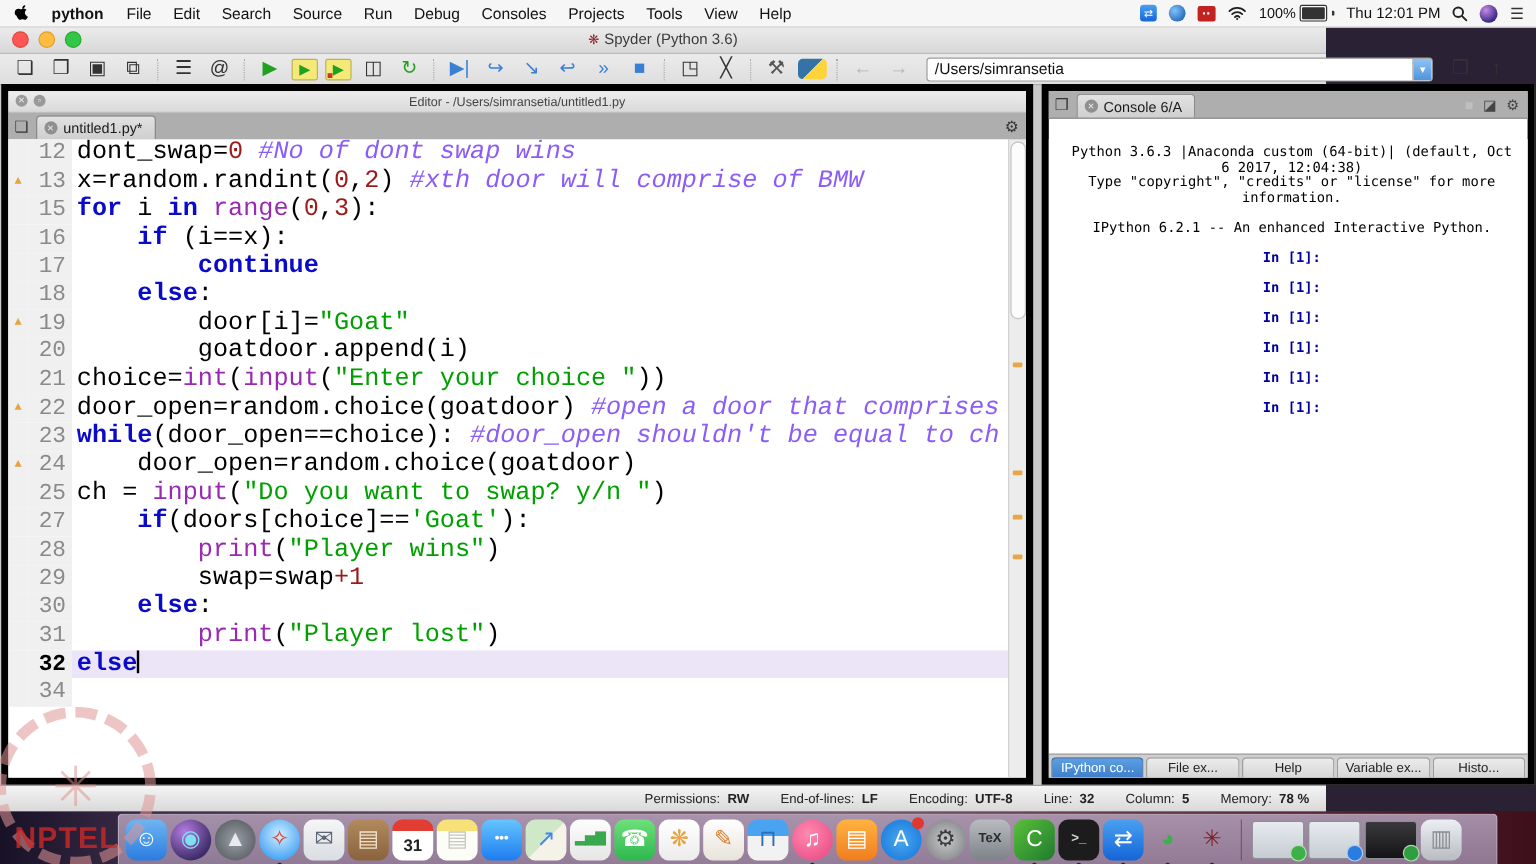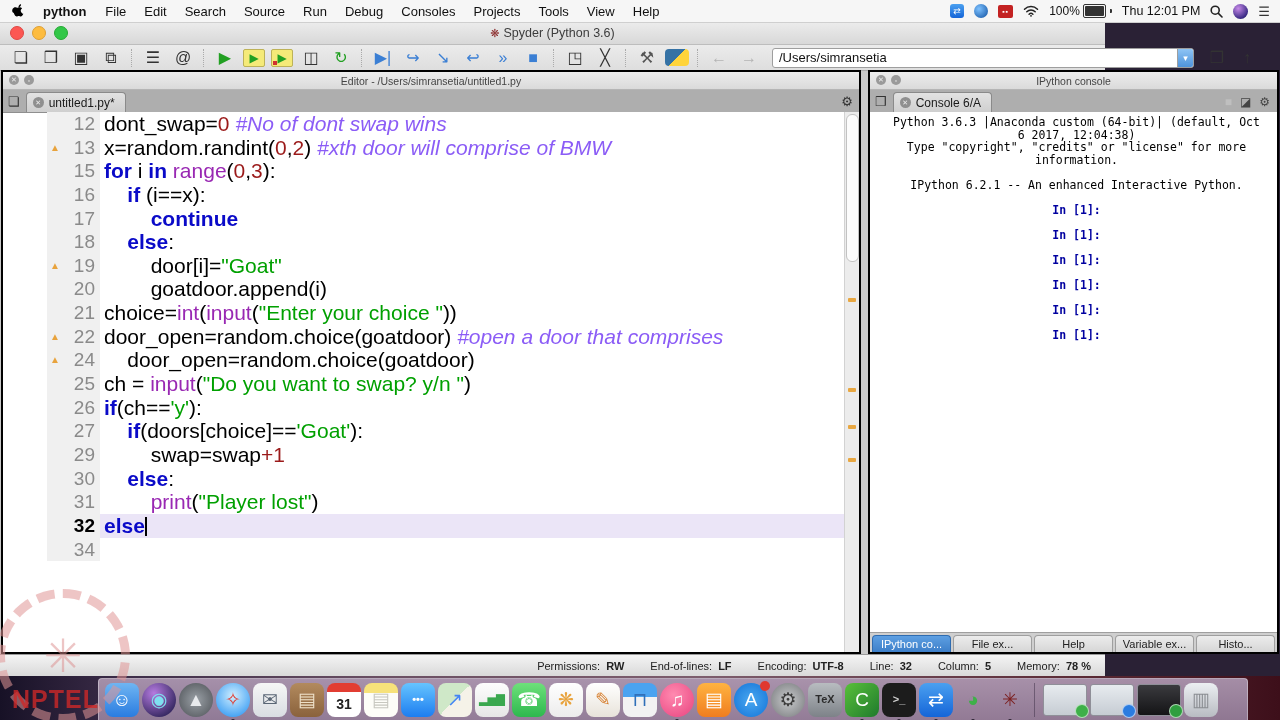--- a/index.html
+++ b/index.html
@@ -47,41 +47,41 @@
   .tb-box{background:#f5ea78;border:1px solid #bdb258;border-radius:2px;height:16px;min-width:20px;font-size:12px;position:relative;}
   .tb-box .mk{position:absolute;left:1px;bottom:1px;width:4px;height:4px;}
   .tb-sep{width:1px;height:18px;border-left:1px dotted #aaa;margin:0 5px;}
   .python-logo{width:17px;height:17px;border-radius:4px;background:linear-gradient(135deg,#3572a5 50%,#ffd43b 50%);}
   .path-field{flex:0 0 420px;height:18px;background:#fff;border:1px solid #9e9e9e;border-radius:3px;
     display:flex;align-items:center;margin:0 6px;overflow:hidden;justify-content:space-between;}
   .path-text{flex:1;font-size:13px;padding-left:6px;color:#111;white-space:nowrap;}
   .path-dd{width:15px;height:100%;background:linear-gradient(180deg,#8ec4f5,#4f93da);color:#fff;font-size:9px;
     display:flex;align-items:center;justify-content:center;border-left:1px solid #9e9e9e;}
   
-  .pane{position:absolute;background:#fff;border:2px solid #000000;box-sizing:border-box;}
+  .pane{position:absolute;background:#fff;border:6px solid #000000;box-sizing:border-box;}
   .pane-editor{left:1px;top:48px;width:860px;height:584px;}
   .pane-console{left:868px;top:48px;width:411px;height:584px;}
   .pane-hd{height:17px;background:linear-gradient(180deg,#ededed,#dadada);border-bottom:1px solid #b5b5b5;
     position:relative;display:flex;align-items:center;justify-content:center;font-size:10.5px;color:#444;}
   .hd-circ{position:absolute;width:10px;height:10px;border-radius:50%;background:#9a9a9a;color:#ececec;
     font-size:7px;display:flex;align-items:center;justify-content:center;top:3px;}
   .hd-circ.c1{left:6px;} .hd-circ.c2{left:21px;}
   .tabbar{height:22px;background:#aeaeae;border-bottom:1px solid #8f8f8f;display:flex;align-items:flex-end;position:relative;}
   .browse-ico{font-size:13px;color:#333;margin:0 6px 3px 5px;}
   .tab{height:19px;background:linear-gradient(180deg,#e2e2e2,#cfcfcf);border:1px solid #8a8a8a;border-bottom:none;
     border-radius:4px 4px 0 0;display:flex;align-items:center;padding:0 10px 0 6px;font-size:12px;color:#1a1a1a;gap:5px;}
   .tab-close{width:11px;height:11px;border-radius:50%;background:#8f8f8f;color:#ececec;font-size:7px;
     display:flex;align-items:center;justify-content:center;}
   .tab-gear{margin-left:auto;font-size:13px;color:#333;padding:0 6px 3px 0;}
   .con-icons{margin-left:auto;display:flex;align-items:center;gap:8px;padding:0 7px 3px 0;}
   .con-icons span{font-size:12px;color:#444;}
   .ico-dim{color:#bfbfbf !important;}
   
   .code-area{position:absolute;left:0;top:40px;right:14px;bottom:0;overflow:hidden;background:#fff;
-    font-family:Liberation Sans, sans-serif;font-size:21px;margin-left:44px;}
+    font-family:Liberation Mono, monospace;font-size:21px;}
   .cl{display:flex;height:23.65px;line-height:23.65px;white-space:pre;}
   .warn{width:16px;background:#f0f0f0;font-size:10px;color:#e8a33d;display:flex;align-items:center;justify-content:center;}
   .ln{width:32px;background:#f0f0f0;text-align:right;padding-right:5px;color:#8a8a8a;font-size:19px;}
   .code{flex:1;padding-left:4px;color:#000;}
   .cl.current .code{background:#ebe5f7;}
   .cl.current .ln{color:#000;font-weight:bold;}
   .tk-p{color:#000;} .tk-k{color:#0a0ac8;font-weight:bold;} .tk-b{color:#9928b3;}
   .tk-s{color:#00a000;} .tk-n{color:#9b1a1a;} .tk-c{color:#8b5cf6;font-style:italic;}
   .caret{display:inline-block;width:2px;height:19px;background:#000;vertical-align:-3px;}
   .escroll{position:absolute;right:0;top:40px;bottom:0;width:14px;background:#ececec;border-left:1px solid #d2d2d2;}
@@ -257,46 +257,42 @@
           <div class="cl"><span class="warn"></span><span class="ln">12</span><span class="code"><span class="tk-p">dont_swap=</span><span class="tk-n">0</span><span class="tk-p"> </span><span class="tk-c">#No of dont swap wins</span></span></div>
           <div class="cl"><span class="warn">▲</span><span class="ln">13</span><span class="code"><span class="tk-p">x=random.randint(</span><span class="tk-n">0</span><span class="tk-p">,</span><span class="tk-n">2</span><span class="tk-p">) </span><span class="tk-c">#xth door will comprise of BMW</span></span></div>
           <div class="cl"><span class="warn"></span><span class="ln">15</span><span class="code"><span class="tk-k">for</span><span class="tk-p"> i </span><span class="tk-k">in</span><span class="tk-p"> </span><span class="tk-b">range</span><span class="tk-p">(</span><span class="tk-n">0</span><span class="tk-p">,</span><span class="tk-n">3</span><span class="tk-p">):</span></span></div>
           <div class="cl"><span class="warn"></span><span class="ln">16</span><span class="code"><span class="tk-p">    </span><span class="tk-k">if</span><span class="tk-p"> (i==x):</span></span></div>
           <div class="cl"><span class="warn"></span><span class="ln">17</span><span class="code"><span class="tk-p">        </span><span class="tk-k">continue</span></span></div>
           <div class="cl"><span class="warn"></span><span class="ln">18</span><span class="code"><span class="tk-p">    </span><span class="tk-k">else</span><span class="tk-p">:</span></span></div>
           <div class="cl"><span class="warn">▲</span><span class="ln">19</span><span class="code"><span class="tk-p">        door[i]=</span><span class="tk-s">"Goat"</span></span></div>
           <div class="cl"><span class="warn"></span><span class="ln">20</span><span class="code"><span class="tk-p">        goatdoor.append(i)</span></span></div>
           <div class="cl"><span class="warn"></span><span class="ln">21</span><span class="code"><span class="tk-p">choice=</span><span class="tk-b">int</span><span class="tk-p">(</span><span class="tk-b">input</span><span class="tk-p">(</span><span class="tk-s">"Enter your choice "</span><span class="tk-p">))</span></span></div>
           <div class="cl"><span class="warn">▲</span><span class="ln">22</span><span class="code"><span class="tk-p">door_open=random.choice(goatdoor) </span><span class="tk-c">#open a door that comprises</span></span></div>
+          <div class="cl"><span class="warn"></span><span class="ln">23</span><span class="code"><span class="tk-k">while</span><span class="tk-p">(door_open==choice): </span><span class="tk-c">#door_open shouldn't be equal to ch</span></span></div>
           <div class="cl"><span class="warn">▲</span><span class="ln">24</span><span class="code"><span class="tk-p">    door_open=random.choice(goatdoor)</span></span></div>
           <div class="cl"><span class="warn"></span><span class="ln">25</span><span class="code"><span class="tk-p">ch = </span><span class="tk-b">input</span><span class="tk-p">(</span><span class="tk-s">"Do you want to swap? y/n "</span><span class="tk-p">)</span></span></div>
-          <div class="cl"><span class="warn"></span><span class="ln">26</span><span class="code"><span class="tk-k">if</span><span class="tk-p">(ch==</span><span class="tk-s">'y'</span><span class="tk-p">):</span></span></div>
           <div class="cl"><span class="warn"></span><span class="ln">27</span><span class="code"><span class="tk-p">    </span><span class="tk-k">if</span><span class="tk-p">(doors[choice]==</span><span class="tk-s">'Goat'</span><span class="tk-p">):</span></span></div>
+          <div class="cl"><span class="warn"></span><span class="ln">28</span><span class="code"><span class="tk-p">        </span><span class="tk-b">print</span><span class="tk-p">(</span><span class="tk-s">"Player wins"</span><span class="tk-p">)</span></span></div>
           <div class="cl"><span class="warn"></span><span class="ln">29</span><span class="code"><span class="tk-p">        swap=swap</span><span class="tk-n">+1</span></span></div>
           <div class="cl"><span class="warn"></span><span class="ln">30</span><span class="code"><span class="tk-p">    </span><span class="tk-k">else</span><span class="tk-p">:</span></span></div>
           <div class="cl"><span class="warn"></span><span class="ln">31</span><span class="code"><span class="tk-p">        </span><span class="tk-b">print</span><span class="tk-p">(</span><span class="tk-s">"Player lost"</span><span class="tk-p">)</span></span></div>
           <div class="cl current"><span class="warn"></span><span class="ln">32</span><span class="code"><span class="tk-k">else</span><span class="caret"></span></span></div>
           <div class="cl"><span class="warn"></span><span class="ln">34</span><span class="code"></span></div>
         </div>
       </div>
     <div class="escroll" id="esb">
       <div class="ethumb"></div>
     <span class="smark" style="top: 186px;"></span>
         <span class="smark" style="top: 276px;"></span>
         <span class="smark" style="top: 313px;"></span>
         <span class="smark" style="top: 346px;"></span>
       </div>
   </div>
 
   <div class="pane pane-console">
-    <div class="pane-hd">
-      <span class="hd-circ c1">✕</span>
-      <span class="hd-circ c2">▫</span>
-      <span>IPython console</span>
-    </div>
     <div class="tabbar">
       <span class="browse-ico">❒</span>
       <div class="tab">
         <span class="tab-close">✕</span>
         <span>Console 6/A</span>
       </div>
       <span class="con-icons">
         <span class="ico-dim">■</span>
         <span>◪</span>
         <span>⚙</span>

